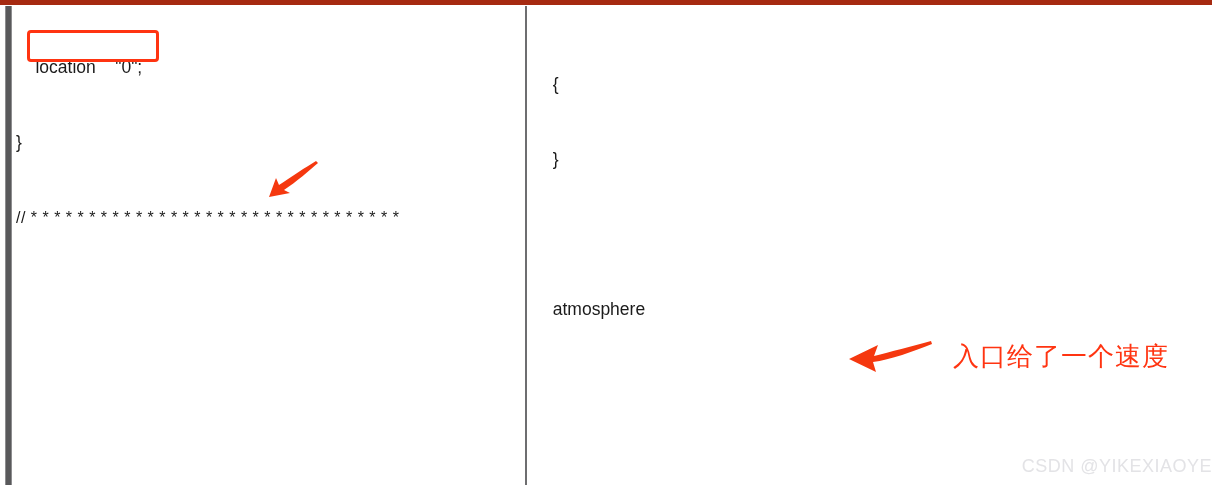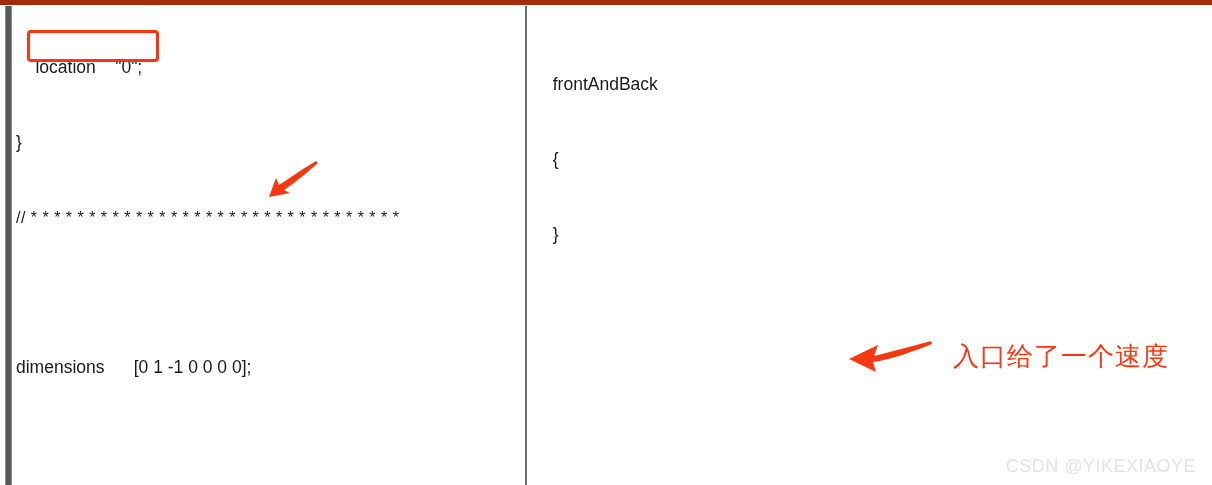--- a/index.html
+++ b/index.html
@@ -104,21 +104,21 @@
     font-family: "DejaVu Sans", sans-serif;
     font-size: 26px;
     line-height: 32px;
     white-space: pre;
     letter-spacing: 1px;
   }
 
   
   .watermark {
     position: absolute;
-    right: 16px;
+    right: 0;
     bottom: 8px;
     color: #e3e3e6;
     font-size: 18px;
     letter-spacing: 0.5px;
     font-family: "Liberation Sans", sans-serif;
     user-select: none;
   }
 </style>
 </head>
 <body>
@@ -127,42 +127,41 @@
 
   <div class="top-rule"></div>
   <div class="left-gutter"></div>
   <div class="pane-divider"></div>
 
   <div class="pane pane-left">
     <div class="code-line">    location    "0";</div>
     <div class="code-line">}</div>
     <div class="code-line stars">// * * * * * * * * * * * * * * * * * * * * * * * * * * * * * * * * </div>
     <div class="code-line blank"></div>
-    <div class="code-line">dimensions      [0 1 -1 0 0 0 0];</div>
     
     
     
     
     
     
     
     
     
     
     
     
     
     
   </div>
 
   <div class="pane pane-right">
-    <div class="code-line">  frontAndBack</div>
     <div class="code-line">  {</div>
     <div class="code-line">  }</div>
     <div class="code-line blank"></div>
+    <div class="code-line">  atmosphere</div>
     
     
     
     
     
     
     
     
     
     

